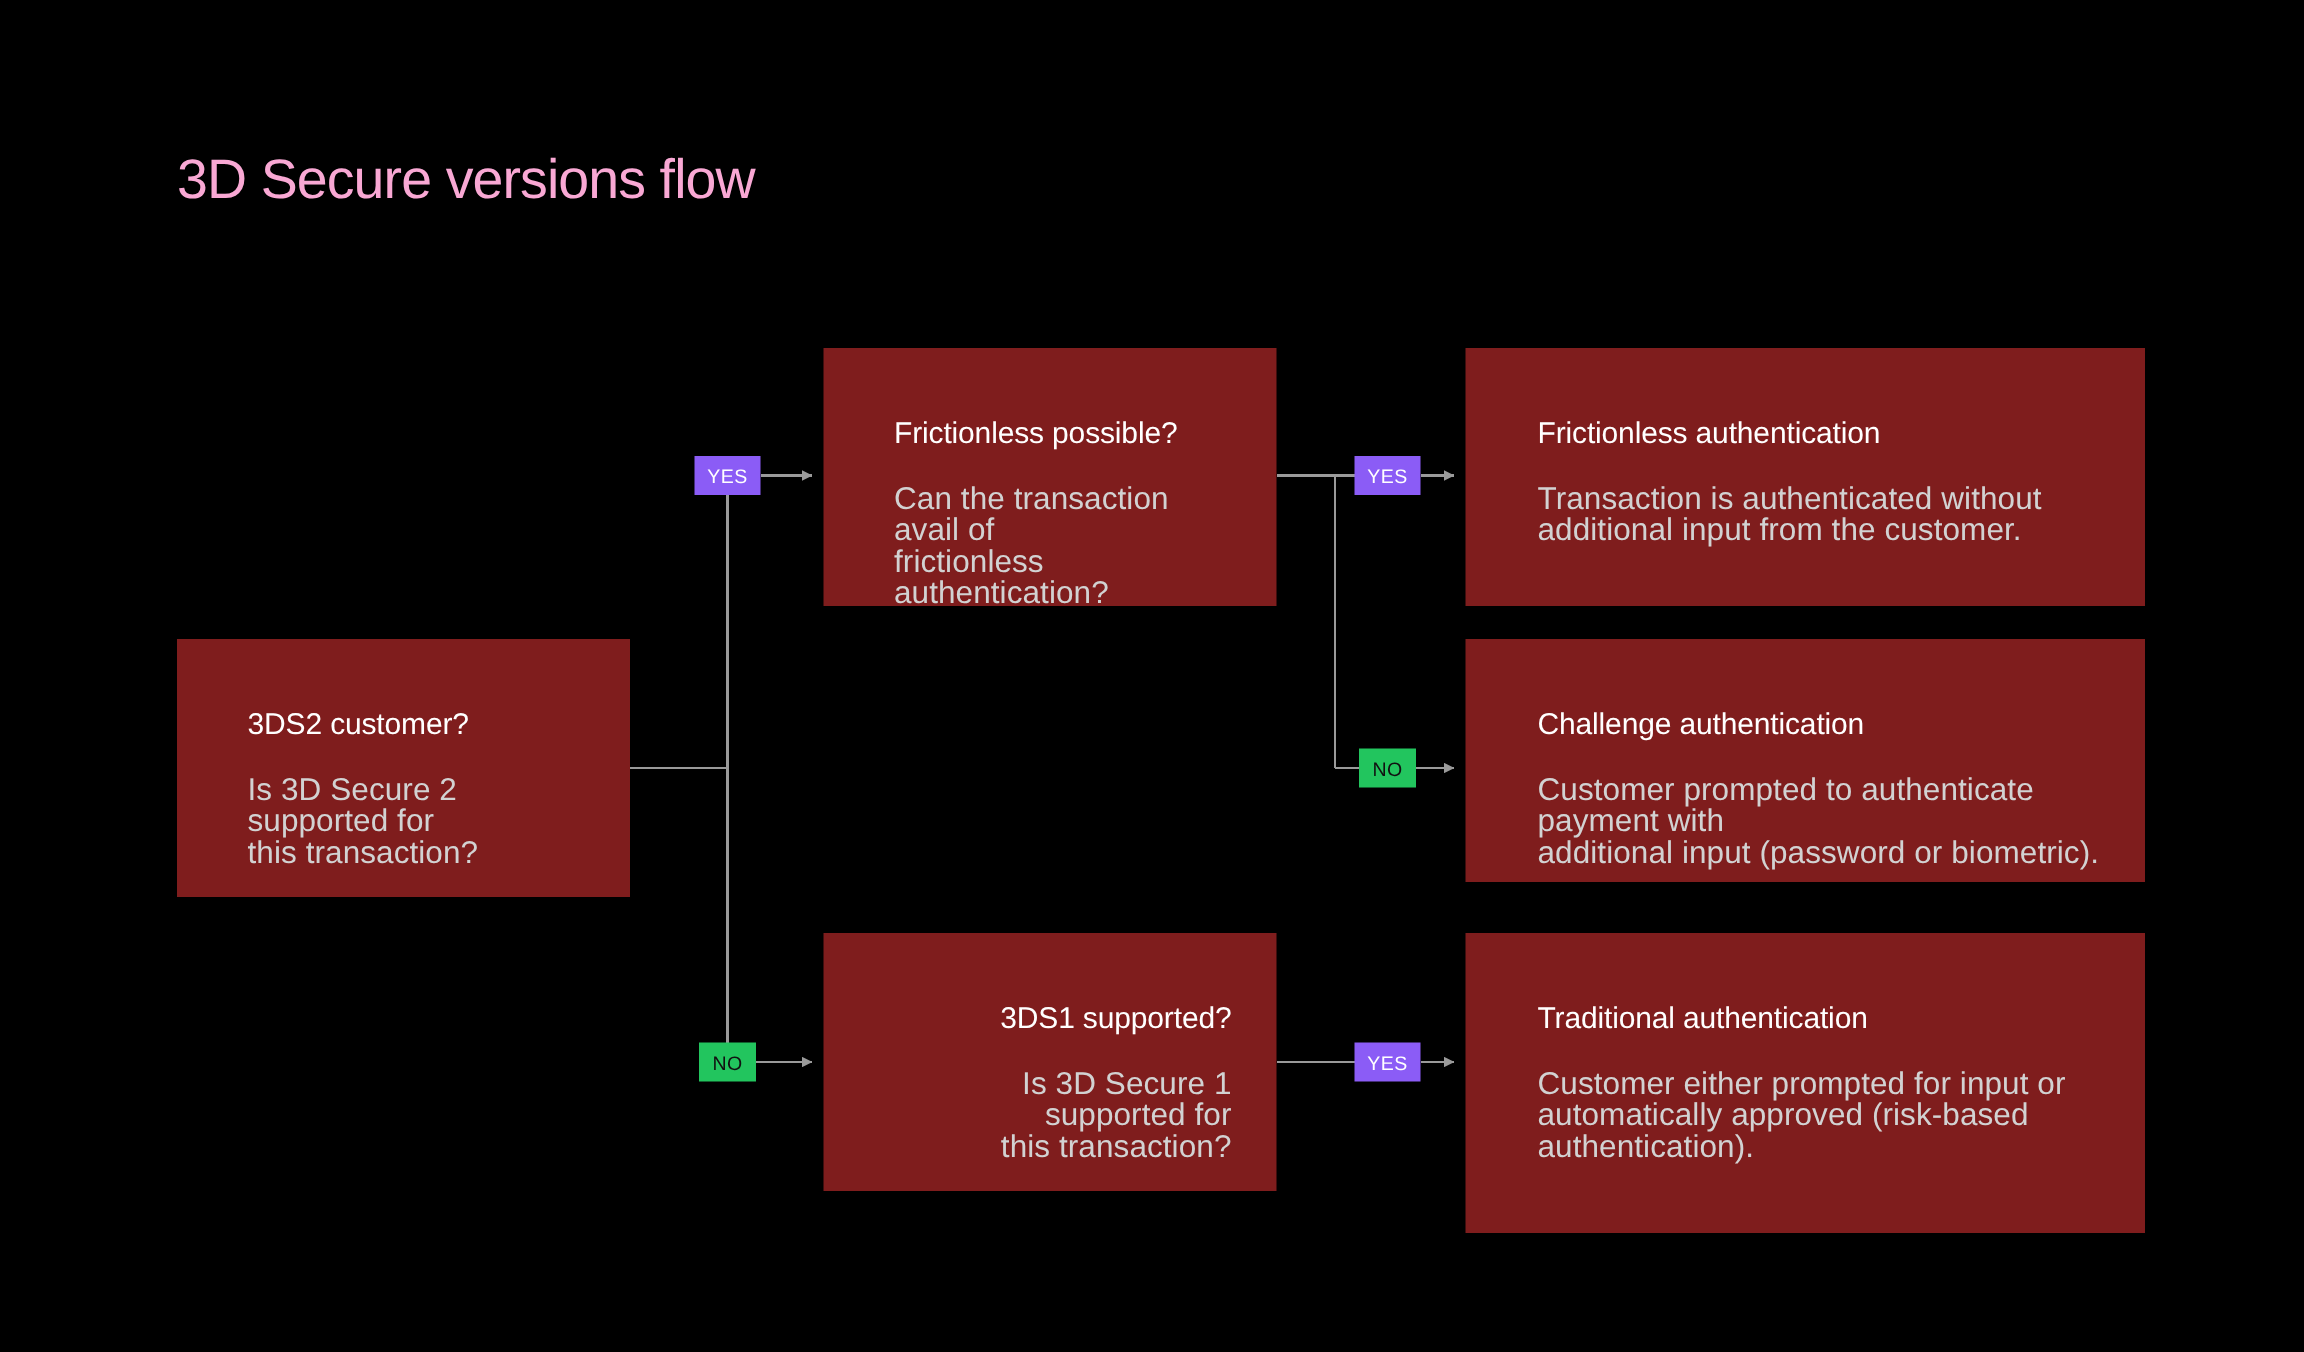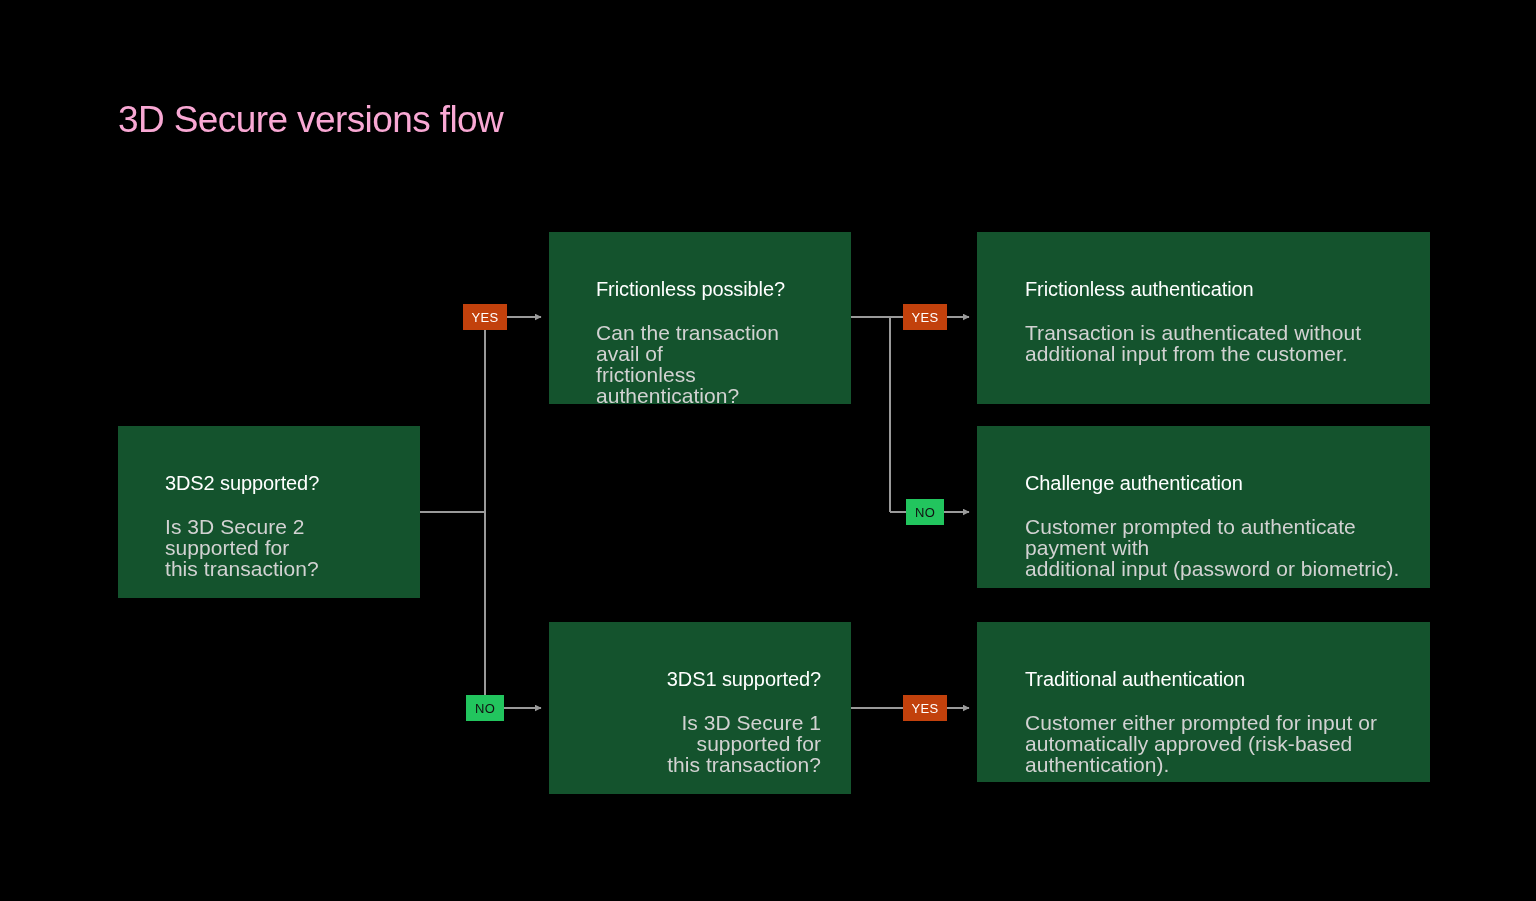--- a/index.html
+++ b/index.html
@@ -41,21 +41,21 @@
     position: absolute;
     left: 0; top: 0;
     width: 1536px;
     height: 901px;
     pointer-events: none;
   }
 
   
   .node {
     position: absolute;
-    background: #14532d;
+    background: #7f1d1d;
     box-sizing: border-box;
     padding: 0;
   }
   .node-inner {
     position: absolute;
     left: 47px;
     right: 30px;
     top: 44px;
   }
   .node-title {
@@ -76,21 +76,21 @@
     margin: 0;
     white-space: pre-line;
   }
 
   
   #node-3ds2      { left: 118px;  top: 426px; width: 302px; height: 172px; }
   #node-frictionless-q { left: 549px;  top: 232px; width: 302px; height: 172px; }
   #node-3ds1      { left: 549px;  top: 622px; width: 302px; height: 172px; text-align: right; }
   #node-frictionless-auth { left: 977px; top: 232px; width: 453px; height: 172px; }
   #node-challenge-auth    { left: 977px; top: 426px; width: 453px; height: 162px; }
-  #node-traditional-auth  { left: 977px; top: 622px; width: 453px; height: 160px; }
+  #node-traditional-auth  { left: 977px; top: 622px; width: 453px; height: 200px; }
 
   #node-frictionless-auth .node-inner,
   #node-challenge-auth .node-inner,
   #node-traditional-auth .node-inner {
     left: 48px;
     right: 22px;
   }
 
   
   .badge {
@@ -98,21 +98,21 @@
     display: flex;
     align-items: center;
     justify-content: center;
     font-size: 13px;
     line-height: 1;
     letter-spacing: 0.3px;
     font-weight: 400;
     box-sizing: border-box;
   }
   .badge-yes {
-    background: #c2410c;
+    background: #8b5cf6;
     color: #ffffff;
     width: 44px;
     height: 26px;
   }
   .badge-no {
     background: #22c55e;
     color: #111111;
     width: 38px;
     height: 26px;
   }
@@ -153,21 +153,21 @@
       <path d="M947,317 L969,317" marker-end="url(#arrowhead)"></path>
       <path d="M944,512 L969,512" marker-end="url(#arrowhead)"></path>
 
       <path d="M851,708 L903,708"></path>
       <path d="M947,708 L969,708" marker-end="url(#arrowhead)"></path>
     </g>
   </svg>
 
   <div class="node" id="node-3ds2">
     <div class="node-inner">
-      <p class="node-title">3DS2 supported?</p>
+      <p class="node-title">3DS2 customer?</p>
       <p class="node-desc">Is 3D Secure 2 supported for
 this transaction?</p>
     </div>
   </div>
 
   <div class="node" id="node-frictionless-q">
     <div class="node-inner">
       <p class="node-title">Frictionless possible?</p>
       <p class="node-desc">Can the transaction avail of
 frictionless authentication?</p>

